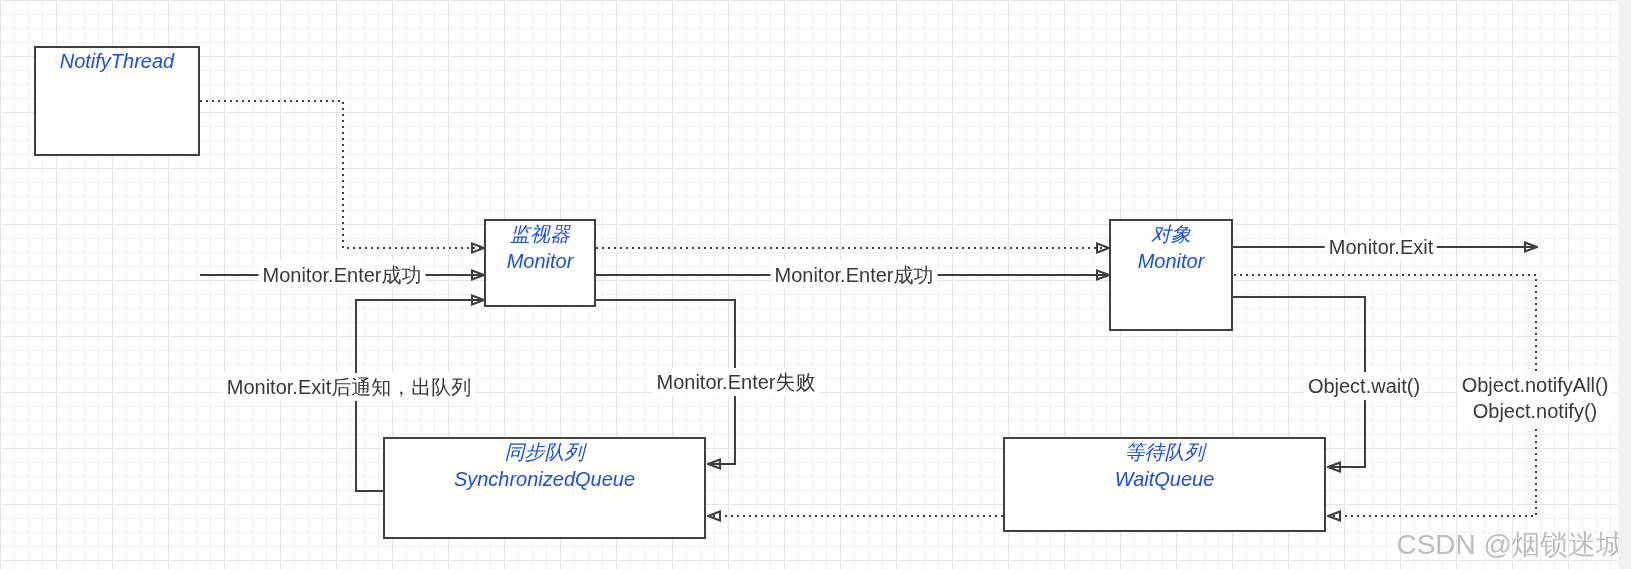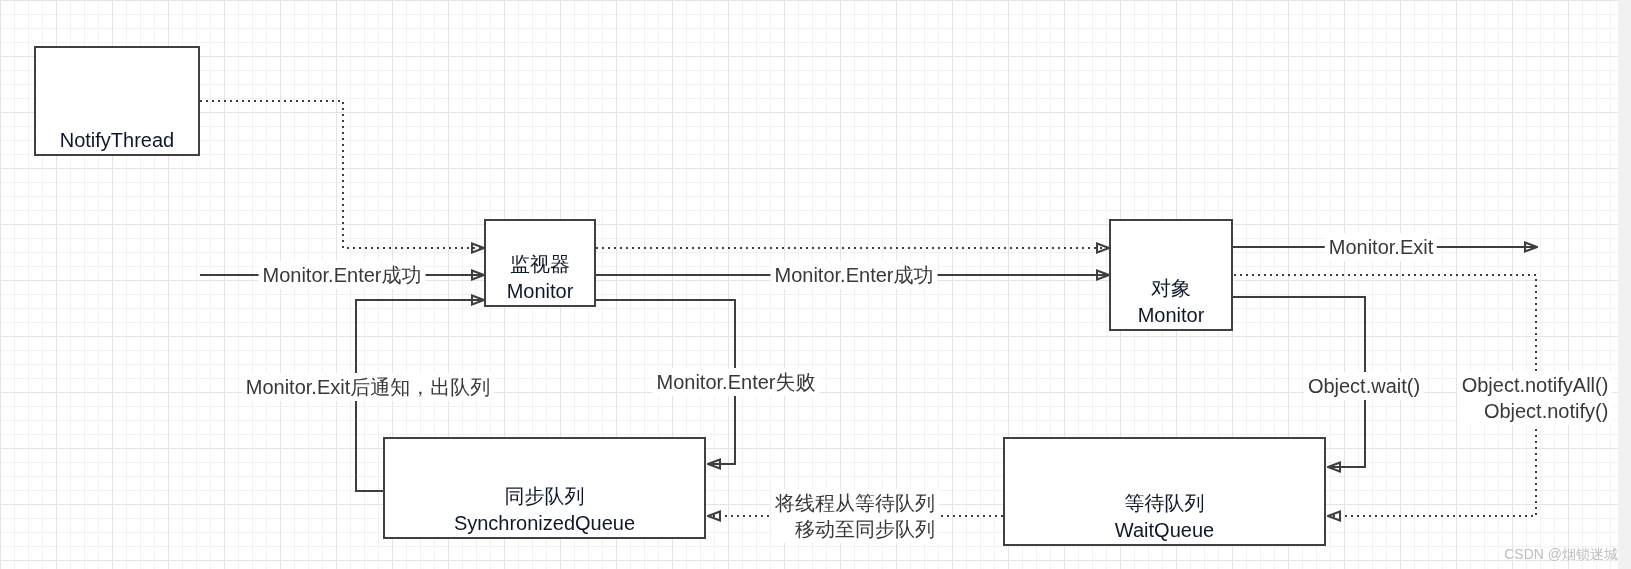--- a/index.html
+++ b/index.html
@@ -22,36 +22,36 @@
   }
   svg.edges{position:absolute;left:0;top:0;z-index:1;}
   svg.edges path{fill:none;stroke:#3e3e3e;stroke-width:2;}
   svg.edges path.dotted{stroke-dasharray:2 4;}
   .node{
     position:absolute;z-index:3;
     background:#ffffff;
     border:2px solid #404040;
     box-sizing:border-box;
     display:flex;flex-direction:column;
-    align-items:center;justify-content:flex-end;
-    color:#0f172a;font-size:20px;line-height:27px;
-    text-align:center;white-space:nowrap;
+    align-items:center;justify-content:flex-start;
+    color:#1d4ed8;font-size:20px;line-height:27px;
+    text-align:center;white-space:nowrap;font-style:italic;
   }
   .elabel{
     position:absolute;z-index:2;
     transform:translate(-50%,-50%);
     background:#ffffff;
     padding:1px 4px;
     color:#383838;font-size:20px;line-height:26px;
-    text-align:right;white-space:nowrap;
+    text-align:center;white-space:nowrap;
   }
   .watermark{
     position:absolute;z-index:4;
-    right:13px;bottom:5px;
-    color:#bdbdbd;font-size:14px;
+    right:7px;bottom:5px;
+    color:#bdbdbd;font-size:28px;
     text-shadow:1px 1px 0 #ffffff;
     white-space:nowrap;
   }
 </style>
 </head>
 <body>
 
 <div class="canvas">
 
   <div class="right-strip"></div>
@@ -87,42 +87,38 @@
   <div class="node" style="left:1109px;top:219px;width:124px;height:112px">
     <span>对象</span>
     <span>Monitor</span>
   </div>
 
   <div class="node" style="left:383px;top:437px;width:323px;height:102px">
     <span>同步队列</span>
     <span>SynchronizedQueue</span>
   </div>
 
-  <div class="node" style="left:1003px;top:437px;width:323px;height:109px">
+  <div class="node" style="left:1003px;top:437px;width:323px;height:95px">
     <span>等待队列</span>
     <span>WaitQueue</span>
   </div>
 
   <div class="elabel" style="left:342px;top:275px">Monitor.Enter成功</div>
 
   <div class="elabel" style="left:854px;top:275px">Monitor.Enter成功</div>
 
   <div class="elabel" style="left:1381px;top:247px">Monitor.Exit</div>
 
-  <div class="elabel" style="left:368px;top:387px">Monitor.Exit后通知，出队列</div>
+  <div class="elabel" style="left:349px;top:387px">Monitor.Exit后通知，出队列</div>
 
   <div class="elabel" style="left:736px;top:382px">Monitor.Enter失败</div>
 
   <div class="elabel" style="left:1364px;top:386px">Object.wait()</div>
 
   <div class="elabel" style="left:1535px;top:398px">
     <div>Object.notifyAll()</div>
     <div>Object.notify()</div>
   </div>
 
-  <div class="elabel" style="left:855px;top:516px">
-    <div>将线程从等待队列</div>
-    <div>移动至同步队列</div>
-  </div>
 
   <div class="watermark">CSDN @烟锁迷城</div>
 
 </div>
 
 </body></html>

